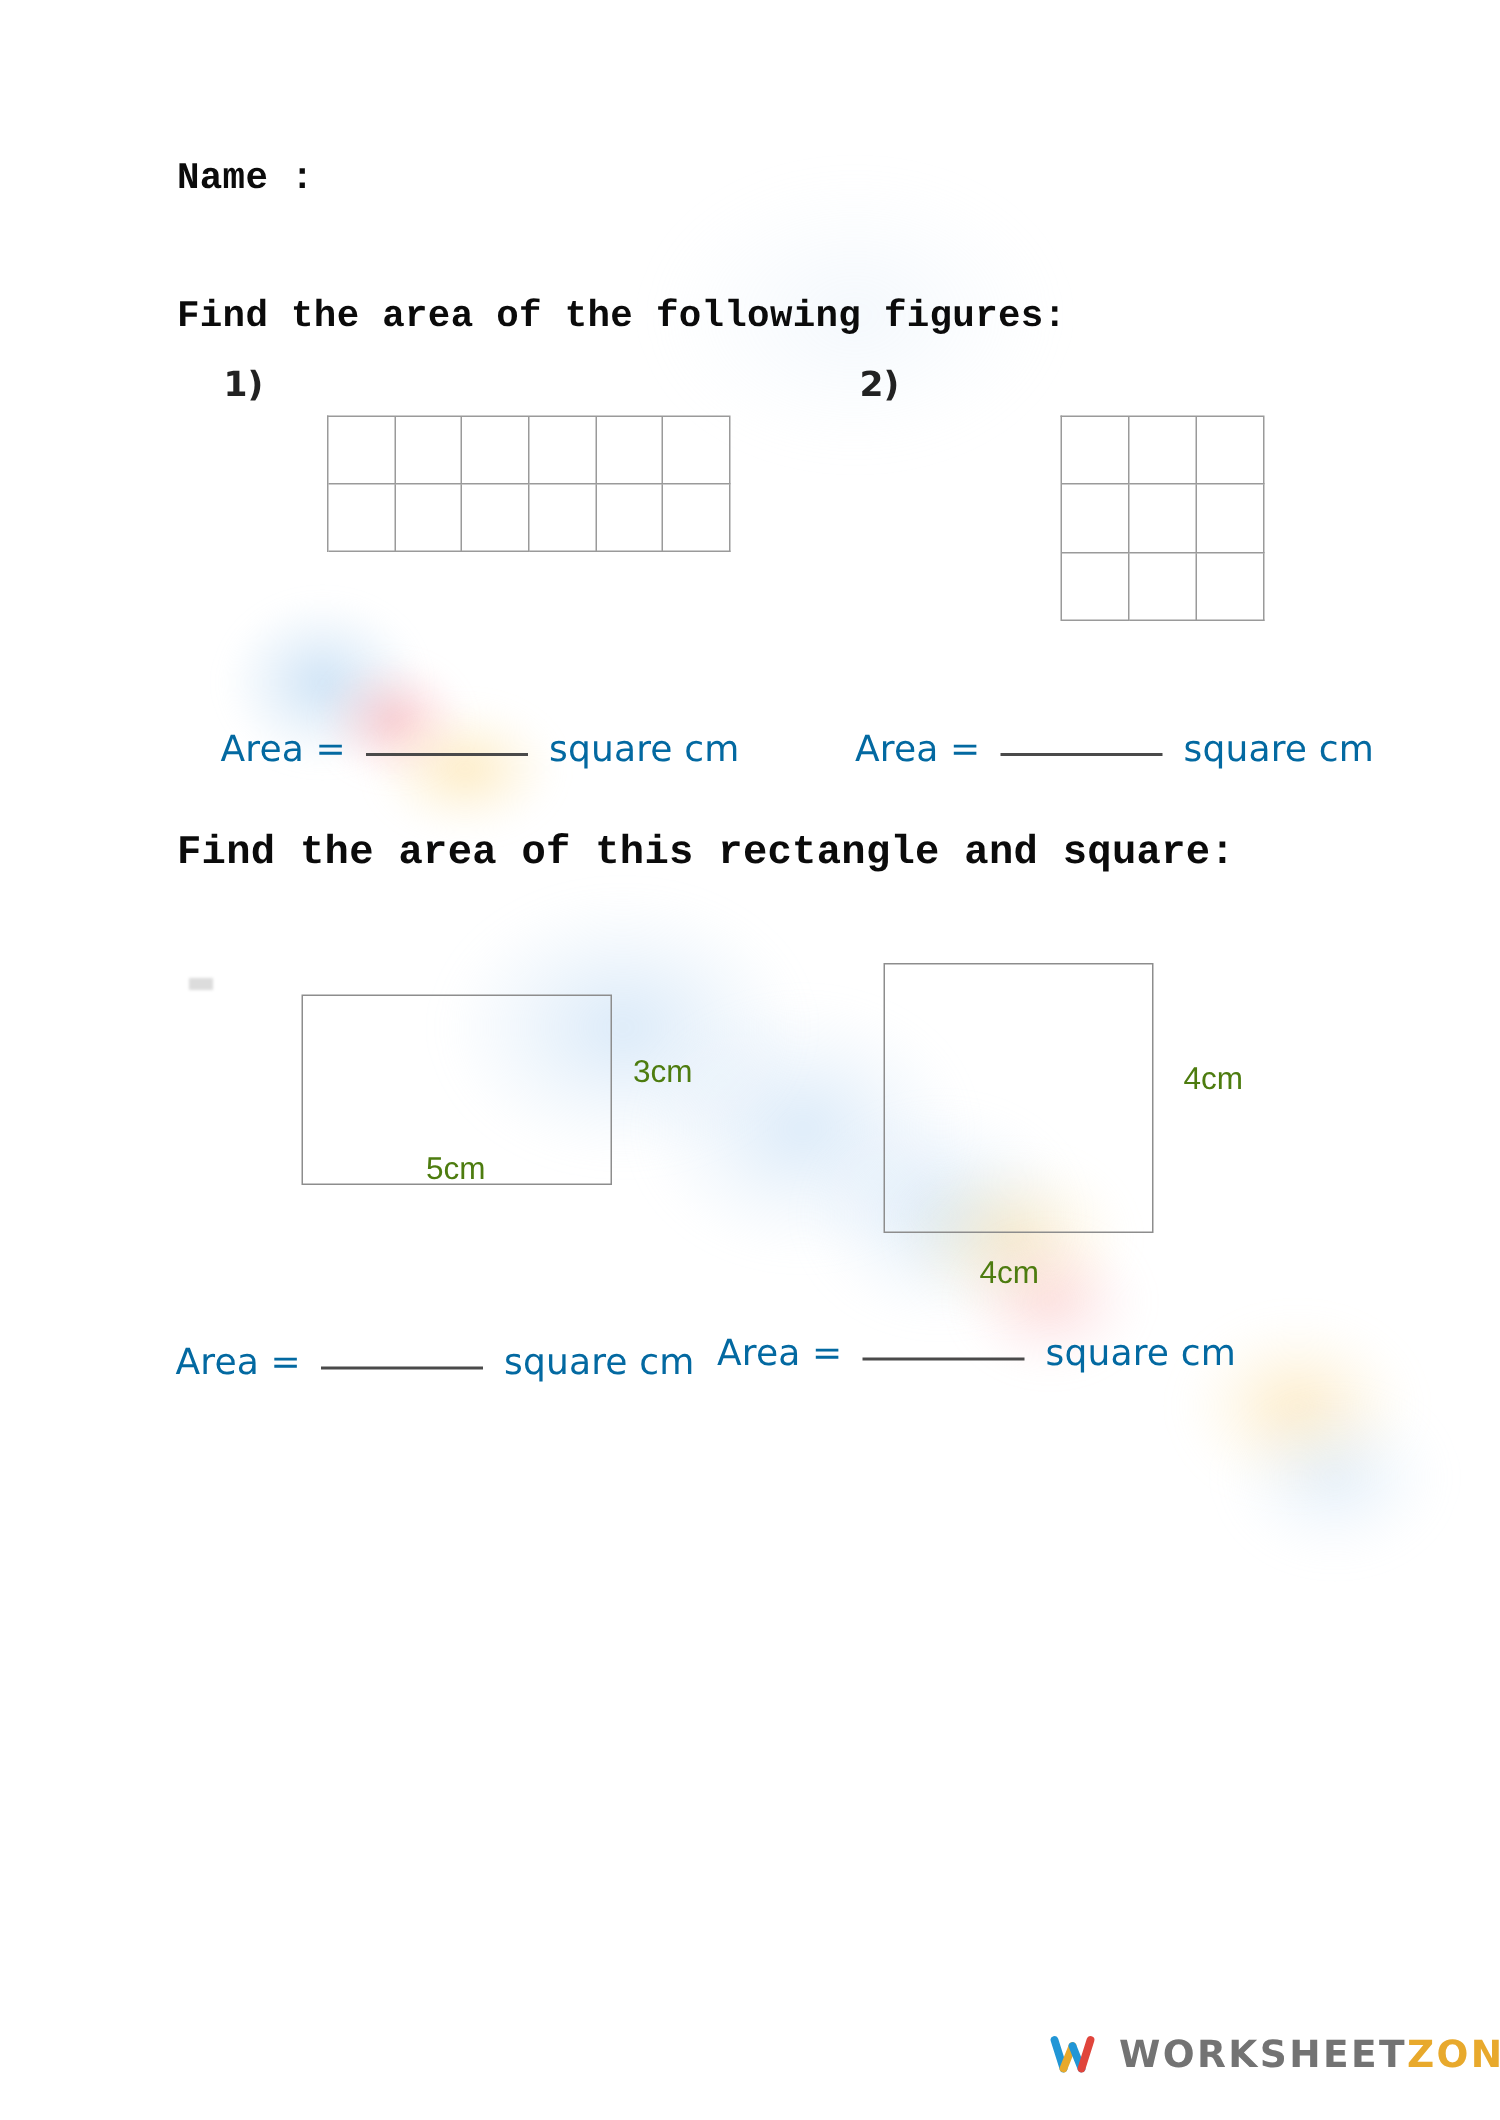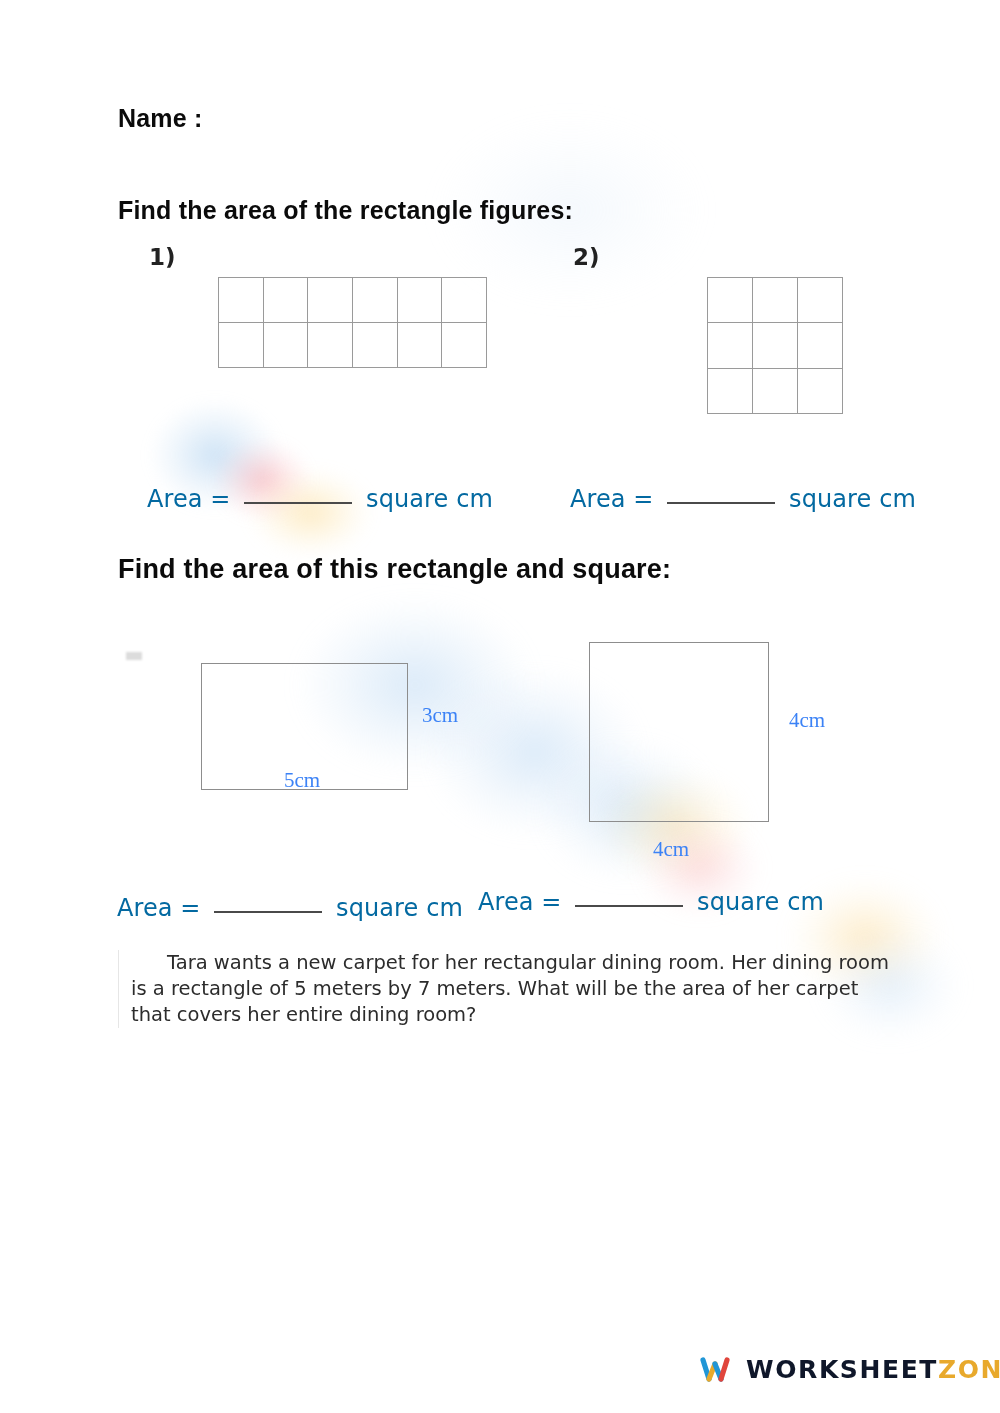--- a/index.html
+++ b/index.html
@@ -76,21 +76,21 @@
     left: 440px; top: 120px; width: 260px; height: 180px;
     background: radial-gradient(ellipse at center, rgba(205,225,245,0.22) 0%, rgba(225,238,250,0.09) 50%, rgba(255,255,255,0) 75%);
     filter: blur(12px);
   }
 
   
   .page { position: absolute; inset: 0; z-index: 2; }
 
   .heading {
     position: absolute;
-    font-family: Liberation Sans, sans-serif;
+    font-family: Liberation Mono, monospace;
     font-weight: bold;
     color: #0b0b0b;
     white-space: nowrap;
   }
   #name-label   { left: 118px; top: 104px; font-size: 25px; letter-spacing: .2px; }
   #heading-1    { left: 118px; top: 196px; font-size: 25px; letter-spacing: .2px; }
   #heading-2    { left: 118px; top: 554px; font-size: 27px; letter-spacing: .2px; }
 
   .fig-num {
     position: absolute;
@@ -154,23 +154,23 @@
     position: absolute;
     box-sizing: border-box;
     border: 1.7px solid #8d8d8d;
     background: transparent;
   }
   #rect-shape   { left: 201px; top: 663px; width: 207px; height: 127px; }
   #square-shape { left: 589px; top: 642px; width: 180px; height: 180px; }
 
   .dim-label {
     position: absolute;
-    font-family: Liberation Serif, serif;
+    font-family: Liberation Sans, sans-serif;
     font-size: 21px;
-    color: #3b82f6;
+    color: #4d7c0f;
     white-space: nowrap;
   }
   #dim-rect-height { left: 422px; top: 703px; }
   #dim-rect-width  { left: 284px; top: 768px; }
   #dim-sq-height   { left: 789px; top: 708px; }
   #dim-sq-width    { left: 653px; top: 837px; }
 
   
   #word-problem {
     position: absolute;
@@ -204,21 +204,21 @@
     gap: 12px;
   }
   #w-mark { width: 34px; height: 28px; display: block; }
   #logo-text {
     font-family: "DejaVu Sans", sans-serif;
     font-size: 25px;
     font-weight: bold;
     letter-spacing: 1.6px;
     white-space: nowrap;
   }
-  #logo-worksheet { color: #0f172a; }
+  #logo-worksheet { color: #737373; }
   #logo-zone { color: #e8a92c; }
 </style>
 </head>
 <body>
 
 <div class="wc wc-top"></div>
 <div class="wc wc-blue1"></div>
 <div class="wc wc-pink1"></div>
 <div class="wc wc-yellow1"></div>
 <div class="wc wc-blue2"></div>
@@ -226,21 +226,21 @@
 <div class="wc wc-blue4"></div>
 <div class="wc wc-yellow2"></div>
 <div class="wc wc-pink2"></div>
 <div class="wc wc-yellow3"></div>
 <div class="wc wc-blue5"></div>
 
 <div class="page">
 
   <div class="heading" id="name-label">Name :</div>
 
-  <div class="heading" id="heading-1">Find the area of the rectangle figures:</div>
+  <div class="heading" id="heading-1">Find the area of the following figures:</div>
 
   <div class="fig-num" id="fig-num-1">1)</div>
 
   <div class="grid" id="grid-1">
     <div class="cell"></div>
     <div class="cell"></div>
     <div class="cell"></div>
     <div class="cell"></div>
     <div class="cell"></div>
     <div class="cell"></div>
@@ -295,21 +295,20 @@
     <span class="blank"></span>
     <span>square cm</span>
   </div>
 
   <div class="area-line" id="area-4">
     <span>Area =</span>
     <span class="blank"></span>
     <span>square cm</span>
   </div>
 
-  <div id="word-problem">Tara wants a new carpet for her rectangular dining room. Her dining room is a rectangle of 5 meters by 7 meters. What will be the area of her carpet that covers her entire dining room?</div>
 
   <div id="footer-logo">
     <svg id="w-mark" viewBox="0 0 34 28">
       <path d="M3 4 L9 23" stroke="#2196d6" stroke-width="5.2" stroke-linecap="round" fill="none"></path>
       <path d="M9 23 L15 8" stroke="#e8a92c" stroke-width="5.2" stroke-linecap="round" fill="none"></path>
       <path d="M15 8 L21 23" stroke="#2196d6" stroke-width="5.2" stroke-linecap="round" fill="none"></path>
       <path d="M21 23 L27 4" stroke="#e0453c" stroke-width="5.2" stroke-linecap="round" fill="none"></path>
     </svg>
     <div id="logo-text">
       <span id="logo-worksheet">WORKSHEET</span><span id="logo-zone">ZONE</span>

